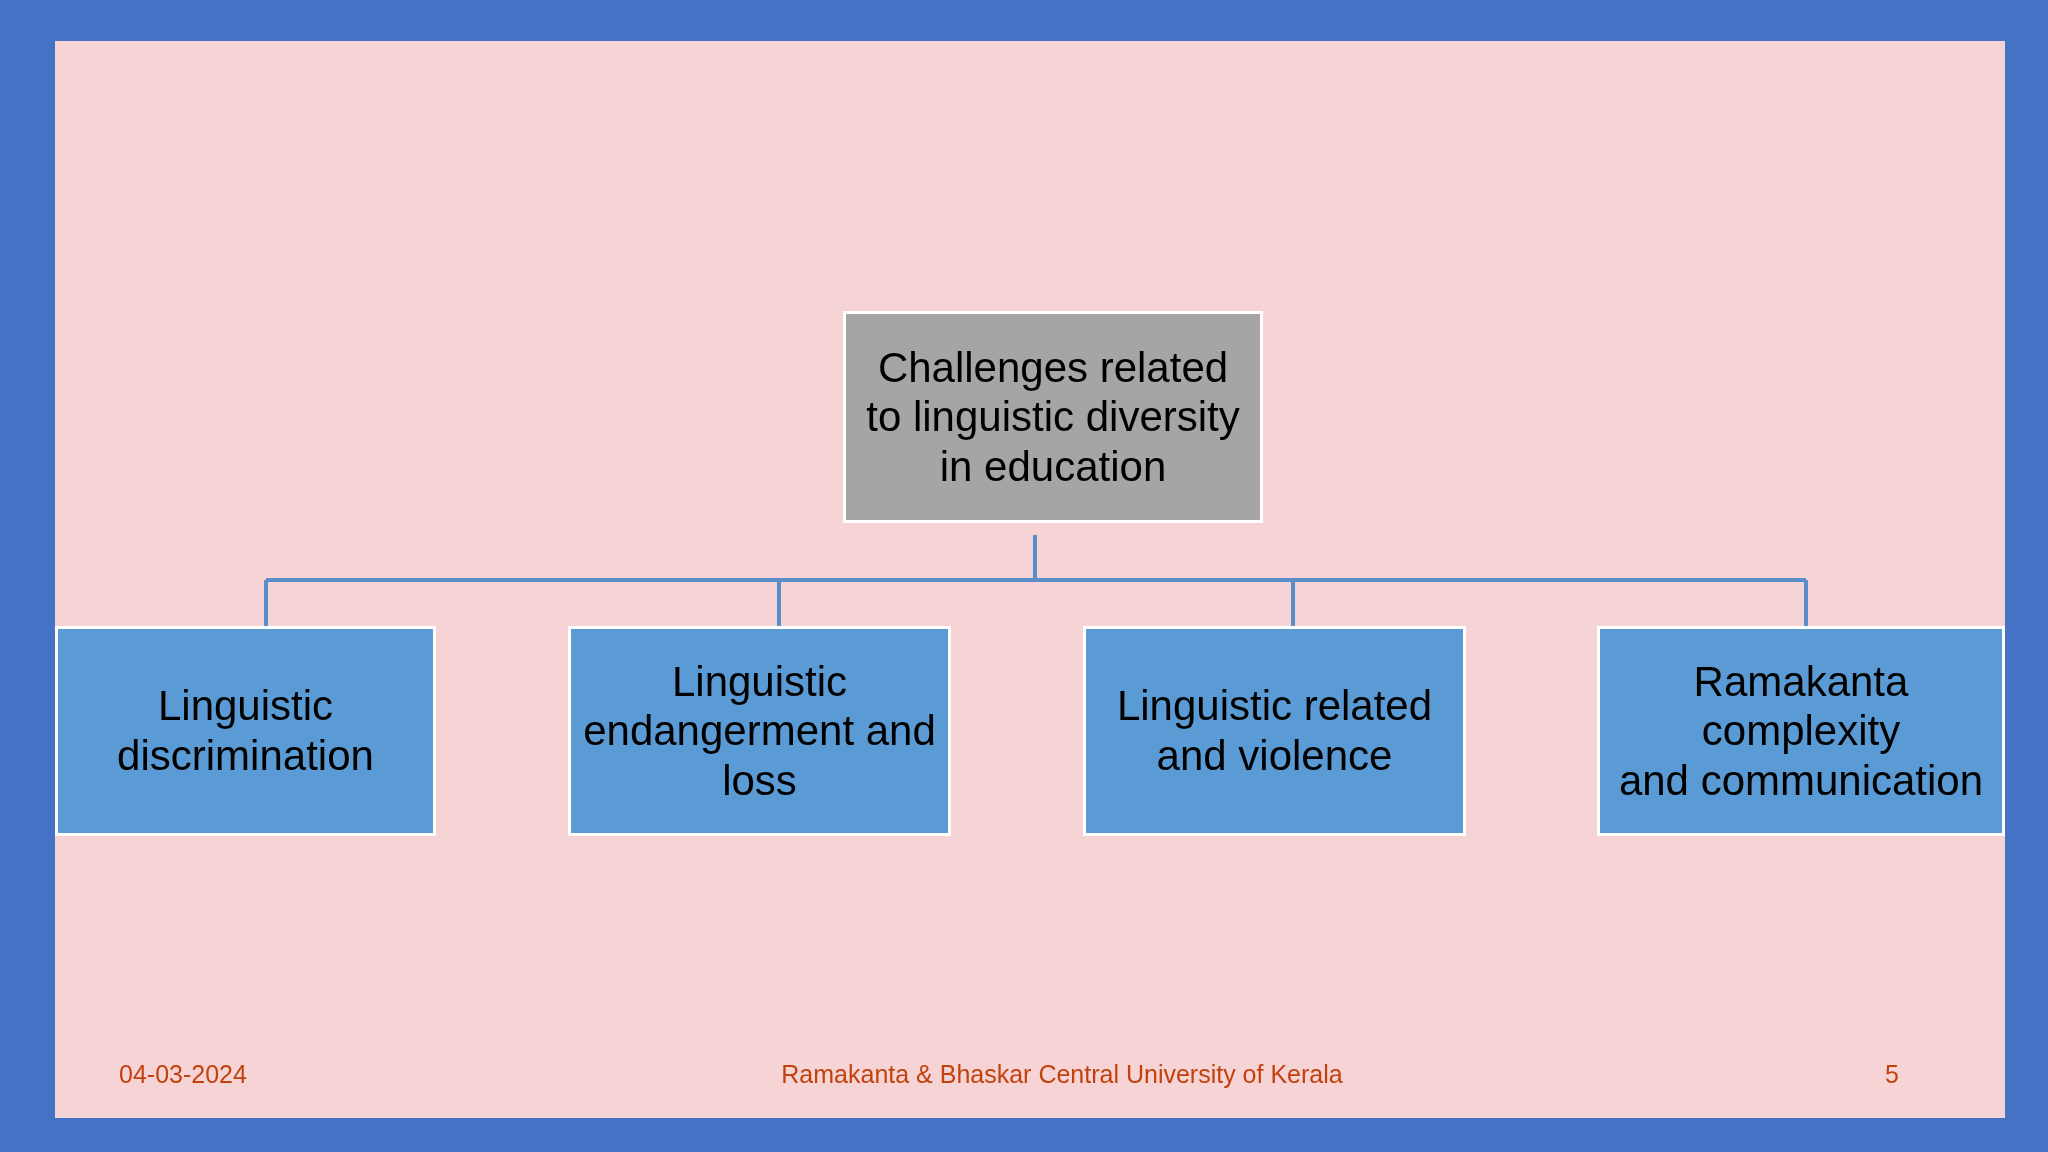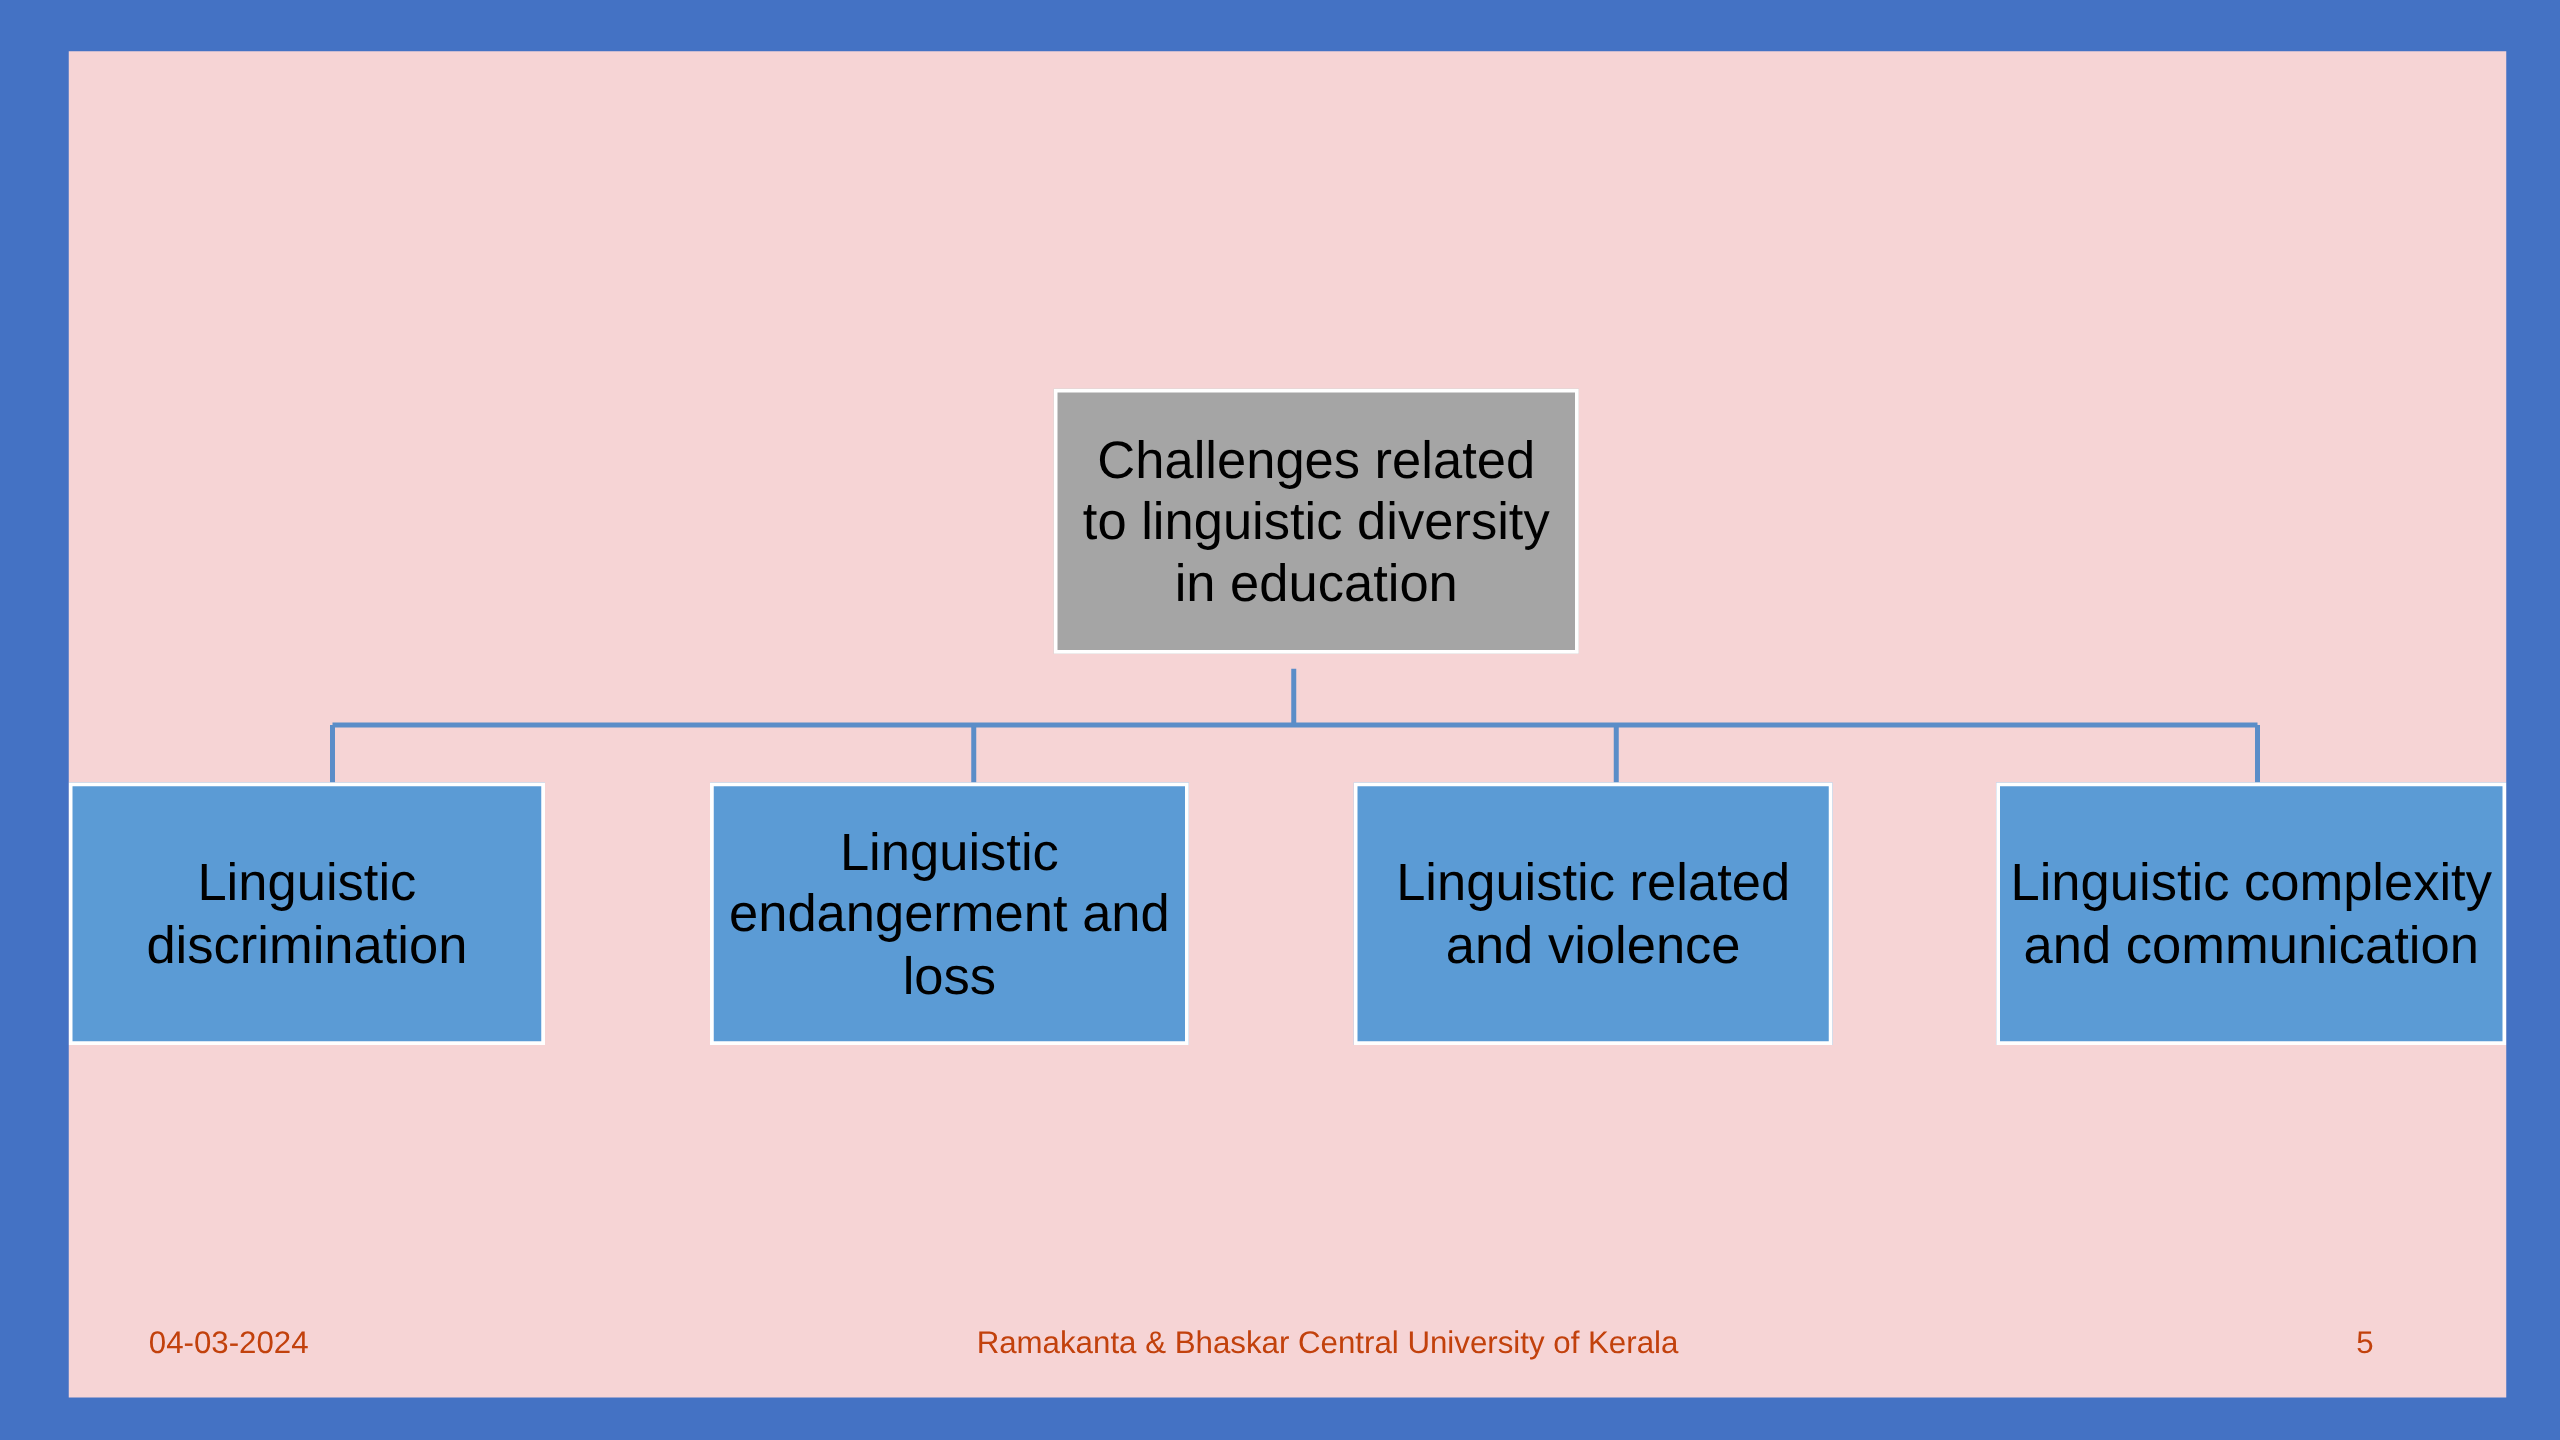--- a/index.html
+++ b/index.html
@@ -143,21 +143,21 @@
       <div class="node node-child child-0">Linguistic
 discrimination</div>
 
       <div class="node node-child child-1">Linguistic
 endangerment and
 loss</div>
 
       <div class="node node-child child-2">Linguistic related
 and violence</div>
 
-      <div class="node node-child child-3">Linguistic complexity
+      <div class="node node-child child-3">Ramakanta complexity
 and communication</div>
     </div>
 
     <div class="footer">
       <span class="footer-date">04-03-2024</span>
       <span class="footer-center">Ramakanta &amp; Bhaskar Central University of Kerala</span>
       <span class="footer-page">5</span>
     </div>
 
   </div>

